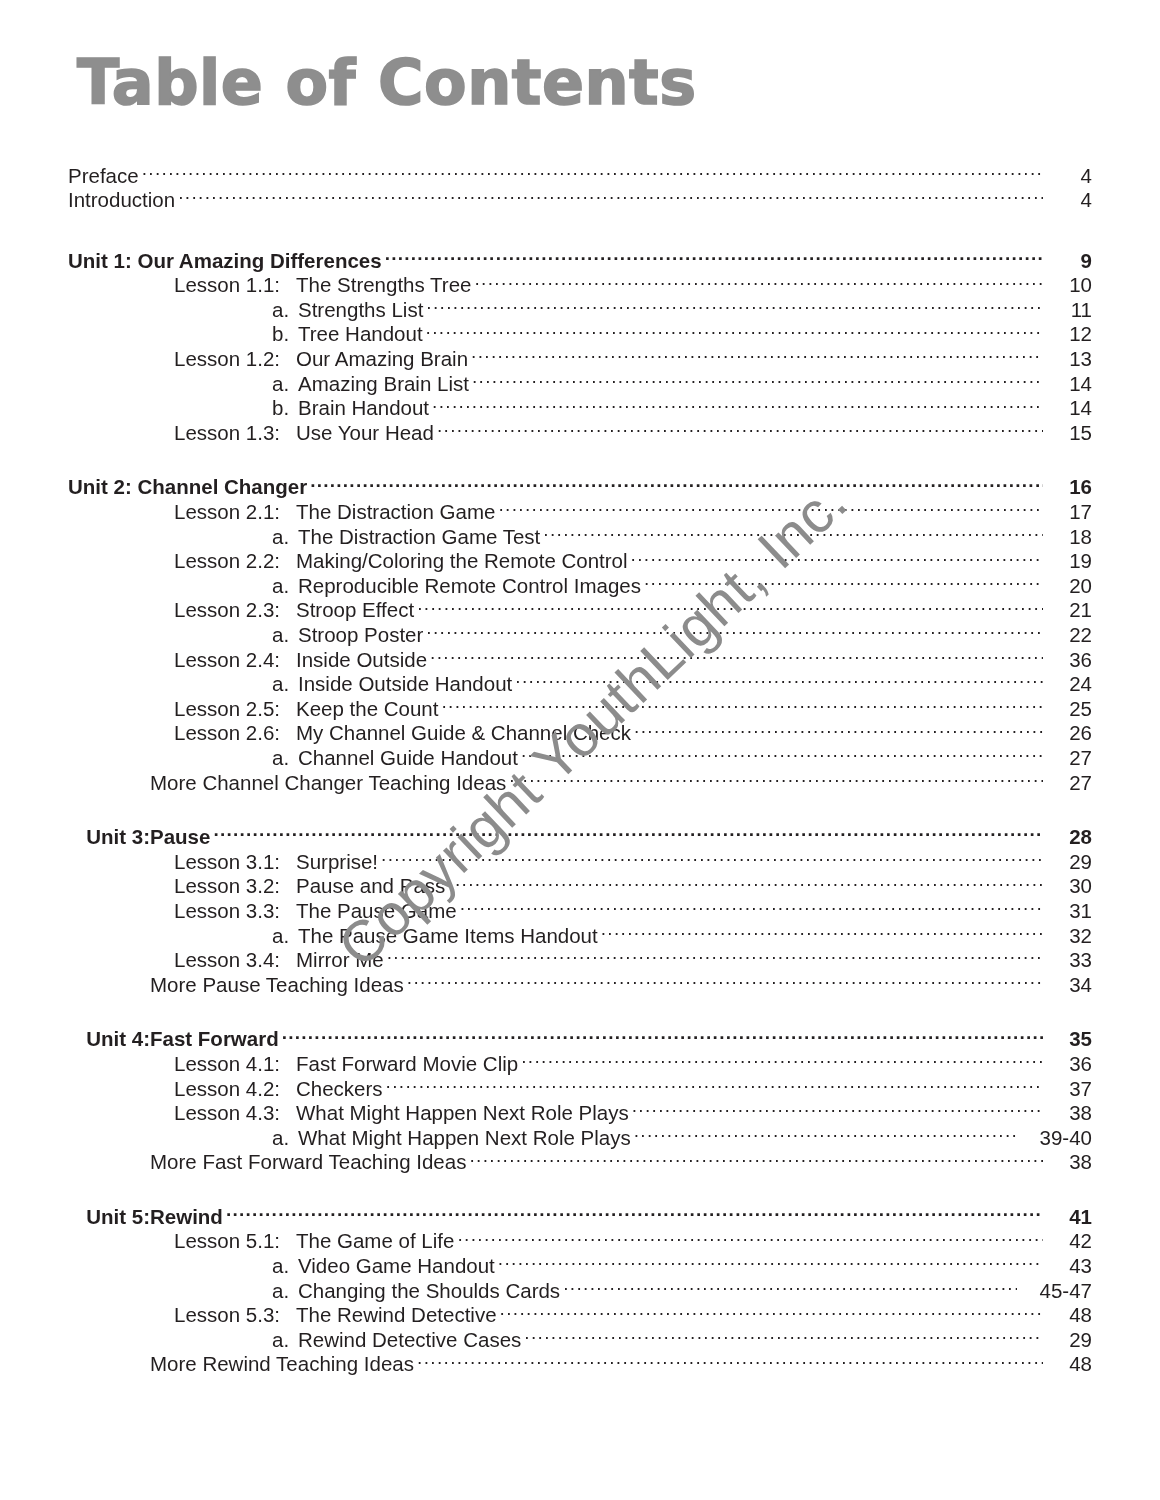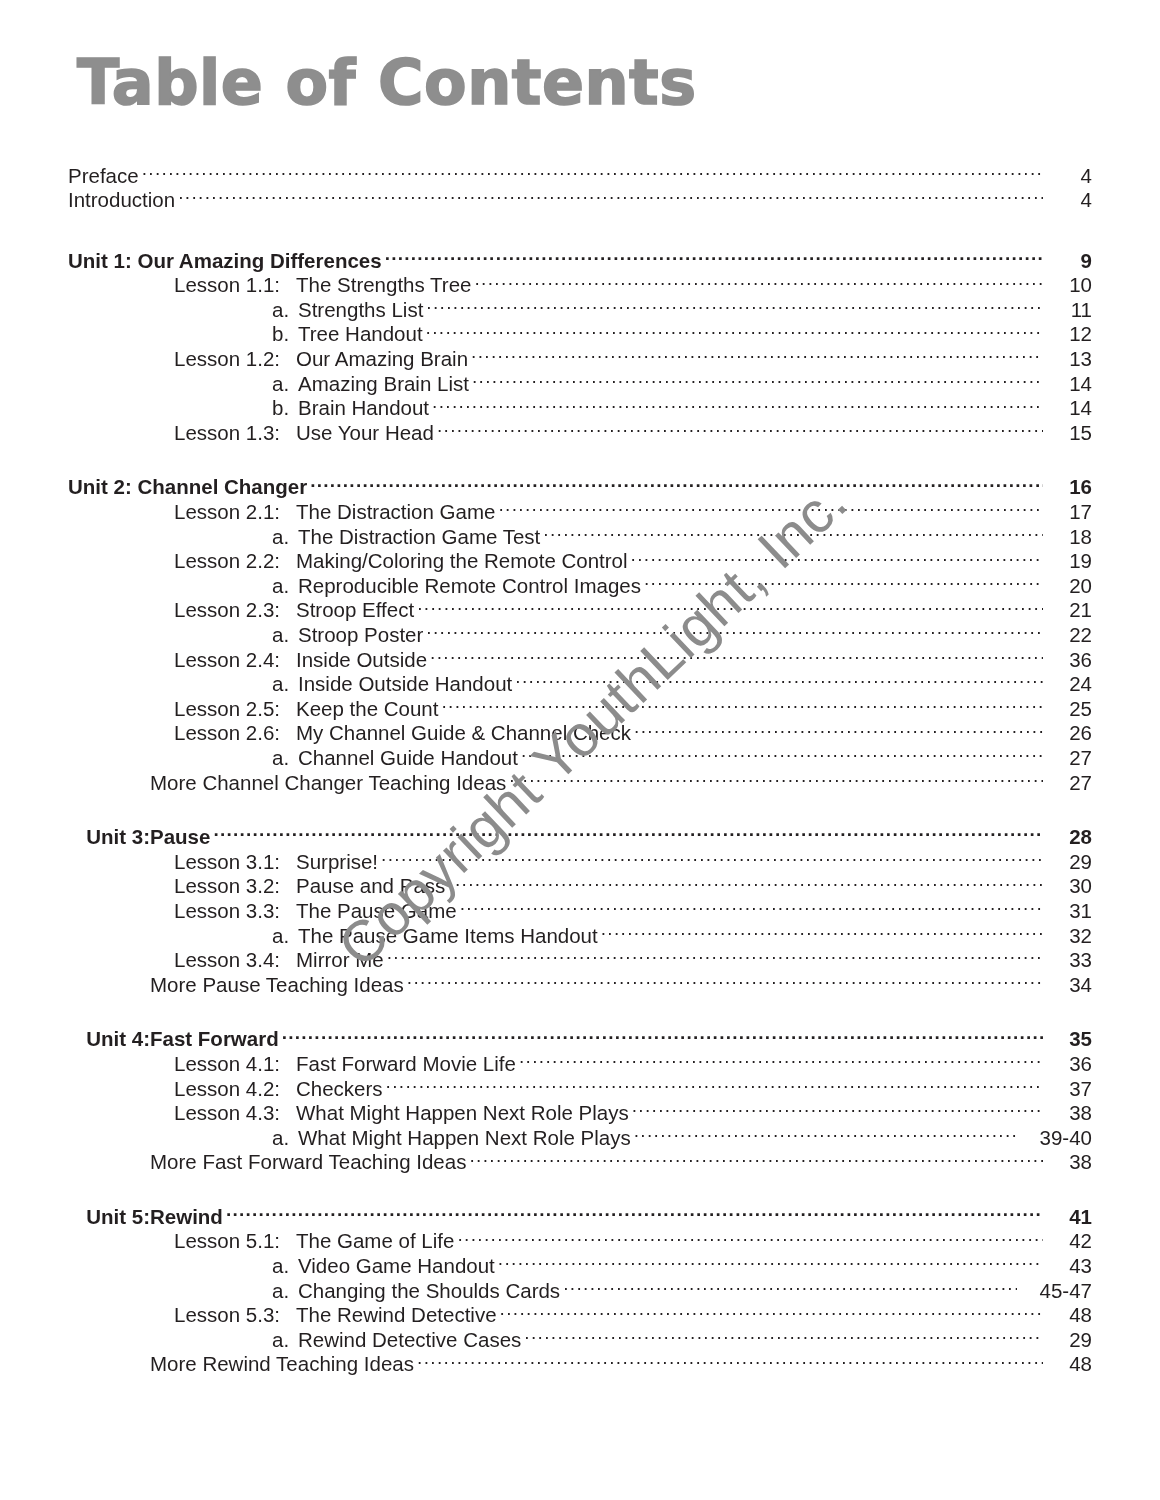--- a/index.html
+++ b/index.html
@@ -325,21 +325,21 @@
       </div>
       <div class="spacer-md"></div>
       <div class="row lvl-unit">
         <span class="unit-key">Unit 4:</span>
         <span class="title">Fast Forward</span>
         <span class="leader"></span>
         <span class="pageno">35</span>
       </div>
       <div class="row lvl-lesson">
         <span class="lesson-no">Lesson 4.1:</span>
-        <span class="title">Fast Forward Movie Life</span>
+        <span class="title">Fast Forward Movie Clip</span>
         <span class="leader"></span>
         <span class="pageno">36</span>
       </div>
       <div class="row lvl-lesson">
         <span class="lesson-no">Lesson 4.2:</span>
         <span class="title">Checkers</span>
         <span class="leader"></span>
         <span class="pageno">37</span>
       </div>
       <div class="row lvl-lesson">

